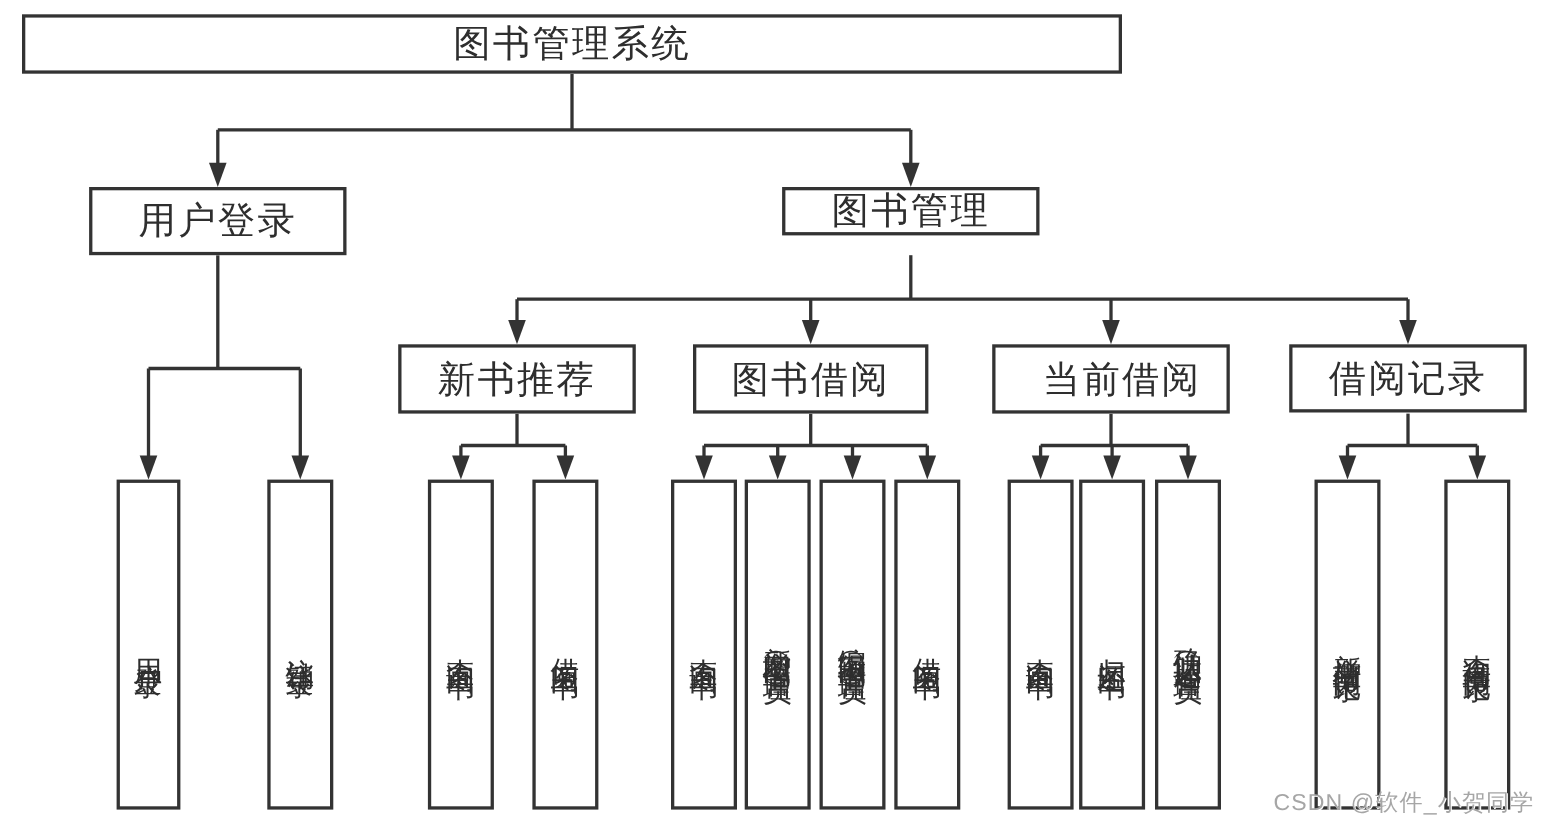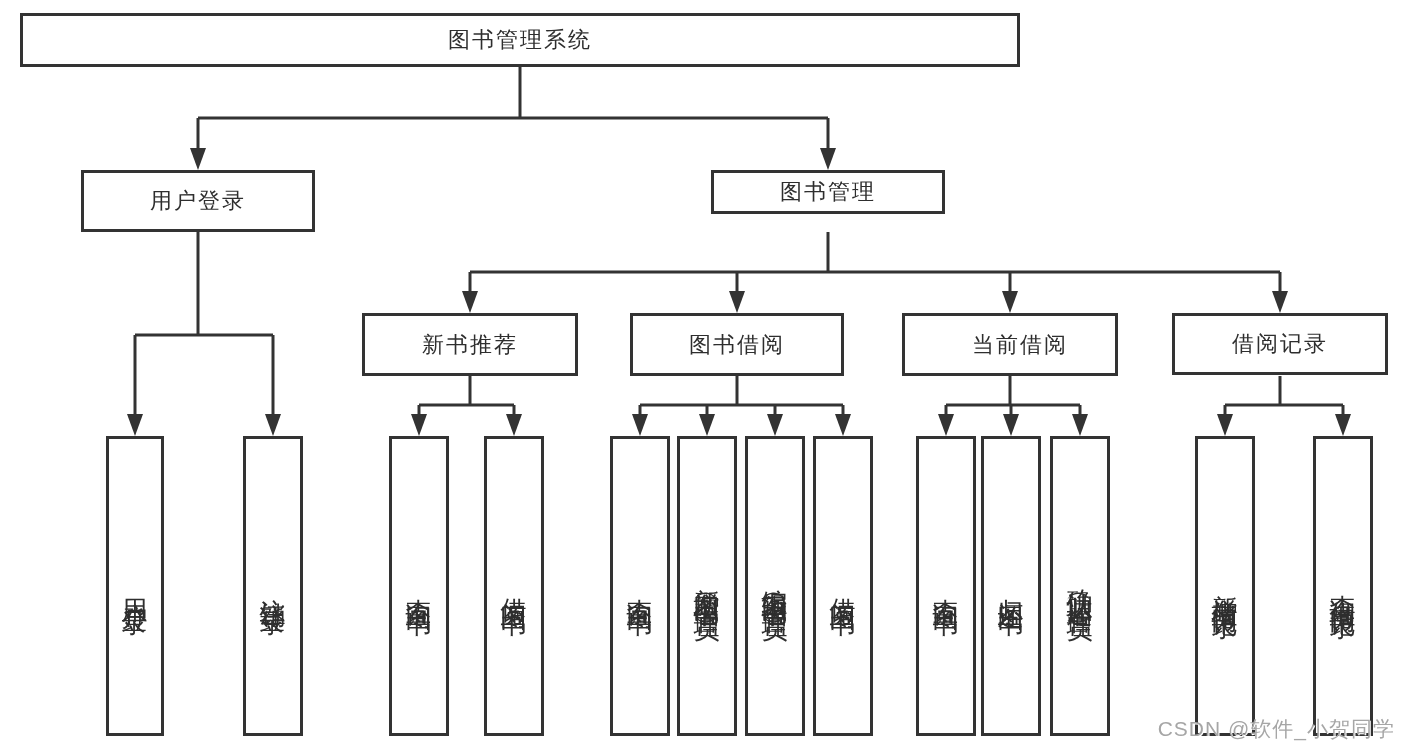--- a/index.html
+++ b/index.html
@@ -37,21 +37,21 @@
     box-sizing: border-box;
     border: 3px solid #333333;
     background: #ffffff;
     display: flex;
     align-items: center;
     justify-content: center;
     color: #2e2e2e;
     z-index: 2;
   }
   .h-label {
-    font-size: 22px;
+    font-size: 34px;
     letter-spacing: 2px;
     white-space: nowrap;
     text-align: center;
   }
   .leaf .v-label {
     writing-mode: vertical-rl;
     text-orientation: mixed;
     font-size: 26px;
     line-height: 1;
     letter-spacing: 4px;

